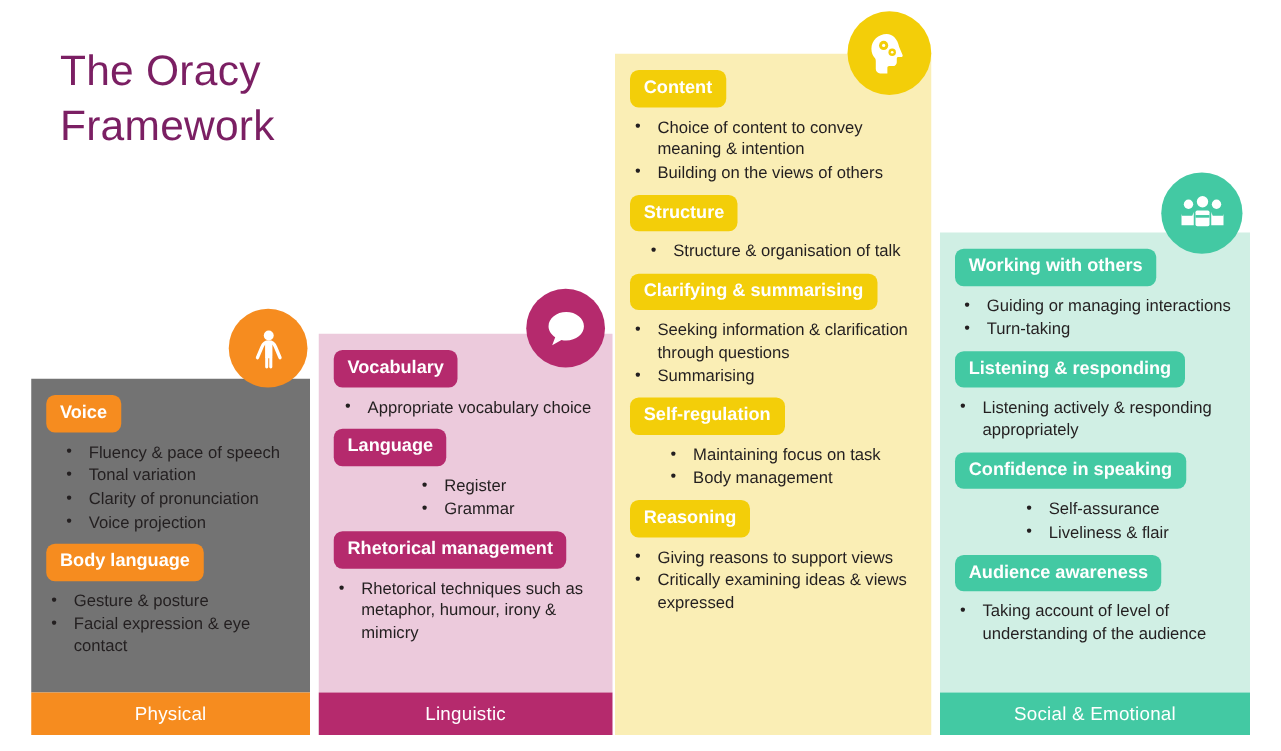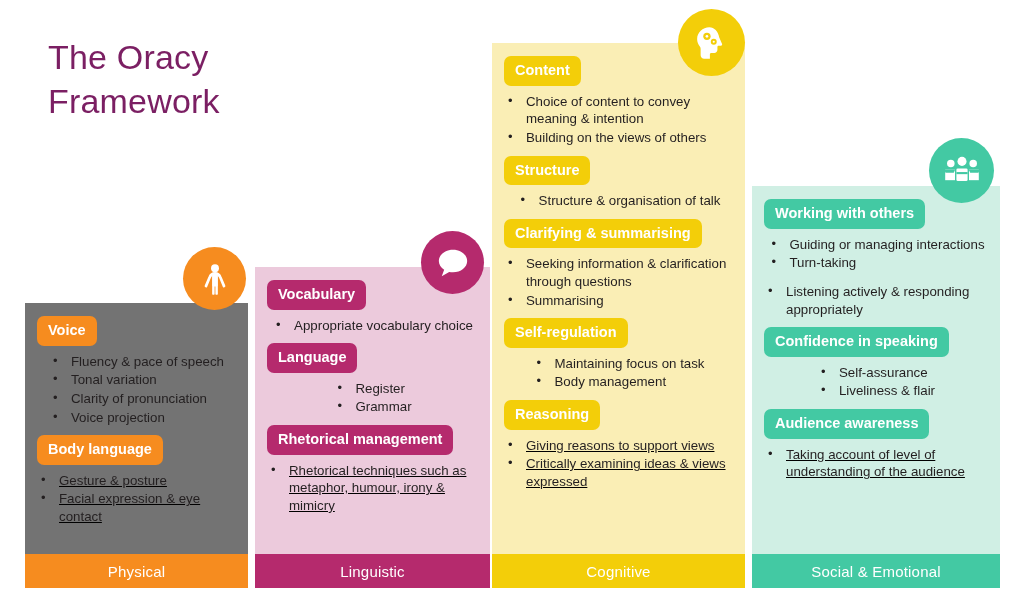--- a/index.html
+++ b/index.html
@@ -85,21 +85,21 @@
     color: #231f20;
   }
   ul.points li::before {
     content: "\2022";
     position: absolute;
     left: 4px;
     top: -1px;
     font-size: 13px;
     color: #231f20;
   }
-  ul.points.last { margin-bottom: 0; text-decoration: underline; }
+  ul.points.last { margin-bottom: 0; }
 
   
   .c-physical  .panel  { background: #737373; }
   .c-physical  .footer { background: #f68c1f; }
   .c-physical  .pill   { background: #f68c1f; }
 
   .c-linguistic .panel  { background: #eccadc; }
   .c-linguistic .footer { background: #b52a6d; }
   .c-linguistic .pill   { background: #b52a6d; }
 
@@ -240,30 +240,30 @@
       <ul class="points">
         <li>Maintaining focus on task</li>
         <li>Body management</li>
       </ul>
       <div class="pill">Reasoning</div>
       <ul class="points last">
         <li>Giving reasons to support views</li>
         <li>Critically examining ideas &amp; views expressed</li>
       </ul>
     </div>
-    <div class="footer">Cognitive</div>
   </div>
 
   <div class="column c-social" style="left:752px; top:186px; width:248px; height:402px;">
     <div class="panel">
       <div class="pill first">Working with others</div>
       <ul class="points">
         <li>Guiding or managing interactions</li>
         <li>Turn-taking</li>
       </ul>
+      <div class="pill">Listening &amp; responding</div>
       <ul class="points">
         <li>Listening actively &amp; responding appropriately</li>
       </ul>
       <div class="pill">Confidence in speaking</div>
       <ul class="points">
         <li>Self-assurance</li>
         <li>Liveliness &amp; flair</li>
       </ul>
       <div class="pill">Audience awareness</div>
       <ul class="points last">

